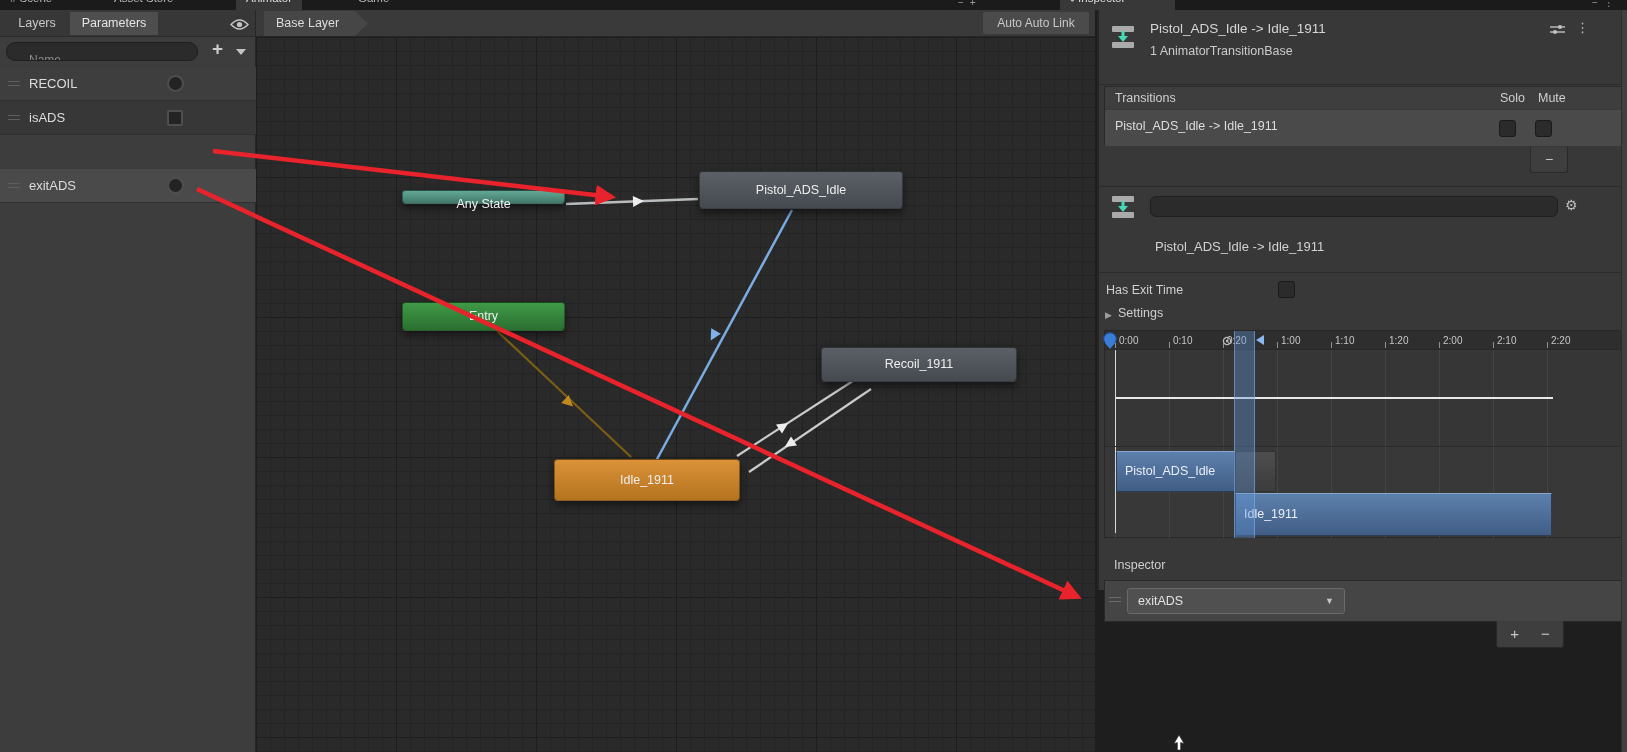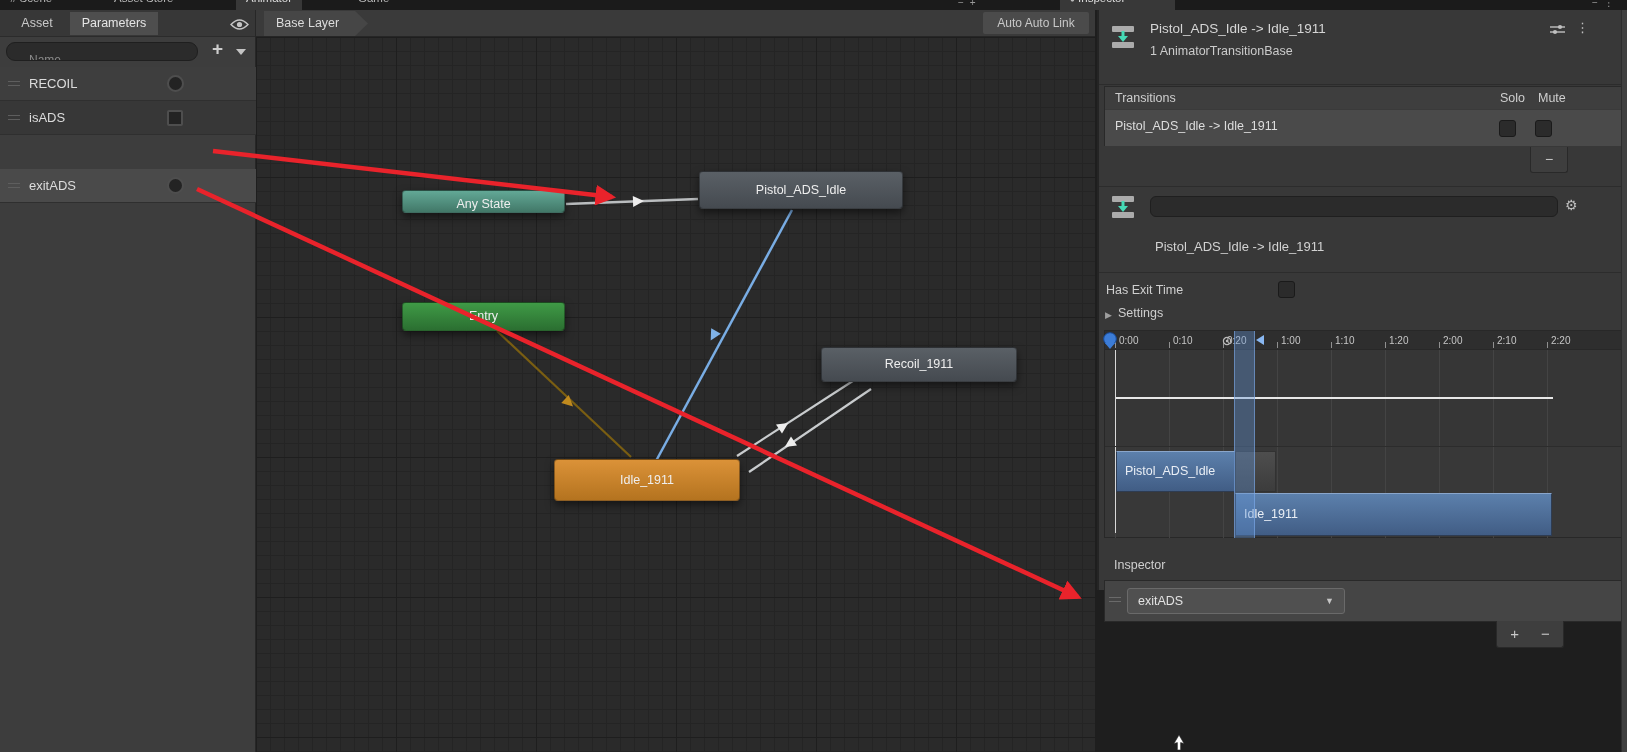--- a/index.html
+++ b/index.html
@@ -120,21 +120,21 @@
     <div class="toptab" style="left:104px;"><span>Asset Store</span></div>
     <div class="toptab active" style="left:236px;"><span>Animator</span></div>
     <div class="toptab" style="left:348px;"><span>Game</span></div>
     <div class="corner-glyphs" style="left:958px;"><span>−</span><span>+</span></div>
     <div class="toptab active" style="left:1060px;width:115px;"><span style="font-size:8px;color:#bbb;">●</span> <span>Inspector</span></div>
     <div class="corner-glyphs" style="left:1592px;"><span>−</span><span>⋮</span></div>
   </div>
 
   <div class="left-panel">
     <div class="lp-tabbar">
-      <div class="lp-tab layers">Asset</div>
+      <div class="lp-tab layers">Layers</div>
       <div class="lp-tab params">Parameters</div>
       <span class="eye">
         <svg width="19" height="13" viewBox="0 0 19 13">
             <path d="M1 6.5 Q9.5 -2.5 18 6.5 Q9.5 15.5 1 6.5 Z" fill="none" stroke="#c5c5c5" stroke-width="1.4"></path>
             <circle cx="9.5" cy="6.5" r="2.6" fill="#c5c5c5"></circle>
           </svg>
       </span>
     </div>
     <div class="lp-search-row">
       <span class="mag">
@@ -184,21 +184,21 @@
     <line x1="497" y1="331" x2="631" y2="457" stroke="#7a5e12" stroke-width="2.2"></line>
     <polygon points="0,-5.5 11,0 0,5.5" transform="translate(565,399) rotate(43)" fill="#c08a1e"></polygon>
 
     <line x1="737" y1="456" x2="859" y2="377" stroke="#c9ccce" stroke-width="2.2"></line>
     <polygon points="0,-5.5 11,0 0,5.5" transform="translate(779,429) rotate(-33)" fill="#ededed"></polygon>
 
     <line x1="749" y1="472" x2="871" y2="389" stroke="#c9ccce" stroke-width="2.2"></line>
     <polygon points="0,-5.5 11,0 0,5.5" transform="translate(794,441) rotate(147)" fill="#ededed"></polygon>
   </svg>
 
-  <div class="node teal" style="left:402px;top:190px;width:163px;height:23px;line-height:27px;"><span>Any State</span></div>
+  <div class="node teal" style="left:402px;top:190px;width:163px;height:14px;line-height:27px;"><span>Any State</span></div>
   <div class="node green" style="left:402px;top:302px;width:163px;height:29px;line-height:27px;"><span>Entry</span></div>
   <div class="node grey" style="left:699px;top:171px;width:204px;height:38px;line-height:36px;"><span>Pistol_ADS_Idle</span></div>
   <div class="node grey" style="left:821px;top:347px;width:196px;height:35px;line-height:33px;"><span>Recoil_1911</span></div>
   <div class="node orange" style="left:554px;top:459px;width:186px;height:42px;line-height:40px;"><span>Idle_1911</span></div>
 
   <div class="inspector">
 
     <span class="insp-abs" style="left:11px;top:14px;">
       <svg class="trans-icon" viewBox="0 0 26 26">
           <rect x="2" y="2" width="22" height="6" rx="1" fill="#ababab"></rect>

